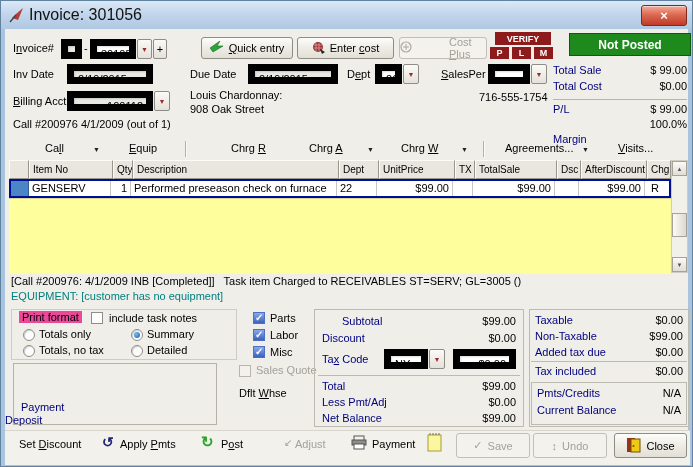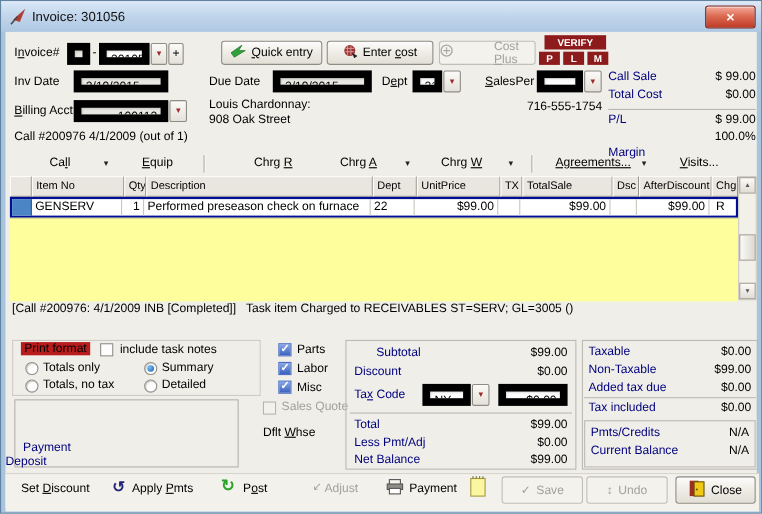--- a/index.html
+++ b/index.html
@@ -1,20 +1,20 @@
 <!DOCTYPE html>
 <html><head>
 <meta charset="utf-8">
 <style>
   html,body{margin:0;padding:0;background:#D8D5CE;}
   .window{position:relative;width:693px;height:467px;font-family:"Liberation Sans",sans-serif;
     font-size:11px;color:#000;background:#A9C4DE;border:1px solid #62839F;box-sizing:border-box;overflow:hidden;}
   .titlebar{position:absolute;left:0;top:0;right:0;height:28px;
     background:linear-gradient(#DCE9F7,#C2D6EC 45%,#AFC8E2);display:flex;align-items:center;}
-  .title-text{margin-left:6px;font-size:12px;color:#111;}
+  .title-text{margin-left:6px;font-size:16px;color:#111;}
   .close-btn{position:absolute;right:5px;top:4px;width:44px;height:19px;border:1px solid #7E2A1C;border-radius:3px;
     background:linear-gradient(#F4AC9C,#DC6B53 45%,#C03A26);color:#fff;font-weight:bold;font-size:13px;
     display:flex;align-items:center;justify-content:center;cursor:default;box-shadow:inset 0 1px 0 rgba(255,255,255,.5);}
   .client{position:absolute;left:4px;top:28px;right:4px;bottom:4px;background:#EFEEE9;}
   .abs{position:absolute;}
   .lbl{position:absolute;white-space:nowrap;}
   .navy{color:#00007E;}
   .gray-text{color:#A3A199;}
   .teal{color:#008080;}
   .right{text-align:right;}
@@ -110,37 +110,38 @@
           <circle cx="6" cy="6" r="5" fill="none" stroke="#ABA8A0" stroke-width="1.2"></circle>
           <path d="M3 6 L9 6 M6 3 L6 9" stroke="#ABA8A0" stroke-width="1"></path>
         </svg></span>
     <span>Cost <u>P</u>lus</span>
   </div>
 
   <div class="banner-verify" style="left:494px;top:31px;width:56px;height:13px;">VERIFY</div>
   <div class="banner-verify" style="left:489px;top:46px;width:19px;height:12px;">P</div>
   <div class="banner-verify" style="left:511px;top:46px;width:19px;height:12px;">L</div>
   <div class="banner-verify" style="left:533px;top:46px;width:19px;height:12px;">M</div>
+  <div class="banner-green" style="left:568px;top:32px;width:120px;height:21px;">Not Posted</div>
 
   <span class="lbl" style="left:12px;top:67px;">Inv Date</span>
   <div class="field gray" style="left:66px;top:63px;width:86px;">2/19/2015</div>
   <span class="lbl" style="left:189px;top:67px;">Due Date</span>
   <div class="field gray" style="left:247px;top:63px;width:90px;">2/19/2015</div>
   <span class="lbl" style="left:346px;top:67px;">D<u>e</u>pt</span>
   <div class="field" style="left:374px;top:63px;width:27px;">21</div>
   <div class="mini-btn" style="left:402px;top:63px;width:16px;">
       <span class="red-arr">▼</span>
     </div>
   <span class="lbl" style="left:440px;top:67px;"><u>S</u>alesPer</span>
   <div class="field" style="left:487px;top:63px;width:42px;"></div>
   <div class="mini-btn" style="left:530px;top:63px;width:16px;">
       <span class="red-arr">▼</span>
     </div>
 
-  <span class="lbl navy" style="left:552px;top:63px;">Call Sale</span>
+  <span class="lbl navy" style="left:552px;top:63px;">Total Sale</span>
   <span class="lbl right" style="left:606px;top:63px;width:80px;">$ 99.00</span>
   <span class="lbl navy" style="left:552px;top:79px;">Total Cost</span>
   <span class="lbl right" style="left:606px;top:79px;width:80px;">$0.00</span>
   <div class="sepline" style="left:552px;top:98px;width:134px;border-color:#B8B5AD;"></div>
   <span class="lbl navy" style="left:552px;top:102px;">P/L</span>
   <span class="lbl right" style="left:606px;top:102px;width:80px;">$ 99.00</span>
   <span class="lbl navy" style="left:552px;top:132px;">Margin</span>
   <span class="lbl right" style="left:606px;top:117px;width:80px;">100.0%</span>
   <span class="lbl" style="left:478px;top:90px;">716-555-1754</span>
 
@@ -156,21 +157,21 @@
   <span class="menu-item" style="left:44px;">Ca<u>l</u>l</span>
   <span class="menu-item blk-arr" style="left:92px;top:145px;">▼</span>
   <span class="menu-item" style="left:128px;"><u>E</u>quip</span>
   <div class="menu-div" style="left:184px;"></div>
   <span class="menu-item" style="left:230px;">Chrg <u>R</u></span>
   <span class="menu-item" style="left:308px;">Chrg <u>A</u></span>
   <span class="menu-item blk-arr" style="left:366px;top:145px;">▼</span>
   <span class="menu-item" style="left:400px;">Chrg <u>W</u></span>
   <span class="menu-item blk-arr" style="left:460px;top:145px;">▼</span>
   <div class="menu-div" style="left:482px;"></div>
-  <span class="menu-item" style="left:504px;text-decoration:underline;">Agreements...</span>
+  <span class="menu-item" style="left:504px;">Agreements...</span>
   <span class="menu-item blk-arr" style="left:581px;top:145px;">▼</span>
   <span class="menu-item" style="left:617px;"><u>V</u>isits...</span>
 
   <div class="abs" style="left:8px;top:159px;display:flex;">
     <div class="gh" style="width:20px;"></div>
     <div class="gh" style="width:84px;">Item No</div>
     <div class="gh" style="width:20px;">Qty</div>
     <div class="gh" style="width:206px;">Description</div>
     <div class="gh" style="width:40px;">Dept</div>
     <div class="gh" style="width:76px;">UnitPrice</div>
@@ -196,23 +197,24 @@
   </div>
 
   <div class="abs" style="left:8px;top:197px;width:662px;height:75px;background:#FEFF9C;border-top:1px solid #D8D890;"></div>
 
   <div class="sb-track" style="left:670px;top:159px;width:17px;height:113px;"></div>
   <div class="sb-btn" style="left:671px;top:160px;">▲</div>
   <div class="sb-thumb" style="left:671px;top:212px;"></div>
   <div class="sb-btn" style="left:671px;top:256px;">▼</div>
 
   <span class="lbl" style="left:10px;top:274px;white-space:pre;">[Call #200976: 4/1/2009 INB [Completed]]   Task item Charged to RECEIVABLES ST=SERV; GL=3005 ()</span>
+  <span class="lbl teal" style="left:10px;top:289px;">EQUIPMENT: [customer has no equipment]</span>
 
   <div class="panel" style="left:10px;top:308px;width:226px;height:51px;border-color:#CFCCC4;"></div>
-  <span class="lbl" style="left:18px;top:310px;background:#b91c1c;padding:0 3px;">Print format</span>
+  <span class="lbl" style="left:18px;top:310px;background:#ec4899;padding:0 3px;">Print format</span>
   <div class="cb" style="left:90px;top:311px;"></div>
   <span class="lbl" style="left:106px;top:311px;background:#EFEEE9;padding:0 2px;">include task notes</span>
   <div class="radio" style="left:22px;top:328px;"></div>
   <span class="lbl" style="left:38px;top:327px;">Totals only</span>
   <div class="radio sel" style="left:130px;top:328px;"></div>
   <span class="lbl" style="left:146px;top:327px;">Summary</span>
   <div class="radio" style="left:22px;top:344px;"></div>
   <span class="lbl" style="left:38px;top:343px;">Totals, no tax</span>
   <div class="radio" style="left:130px;top:344px;"></div>
   <span class="lbl" style="left:146px;top:343px;">Detailed</span>

